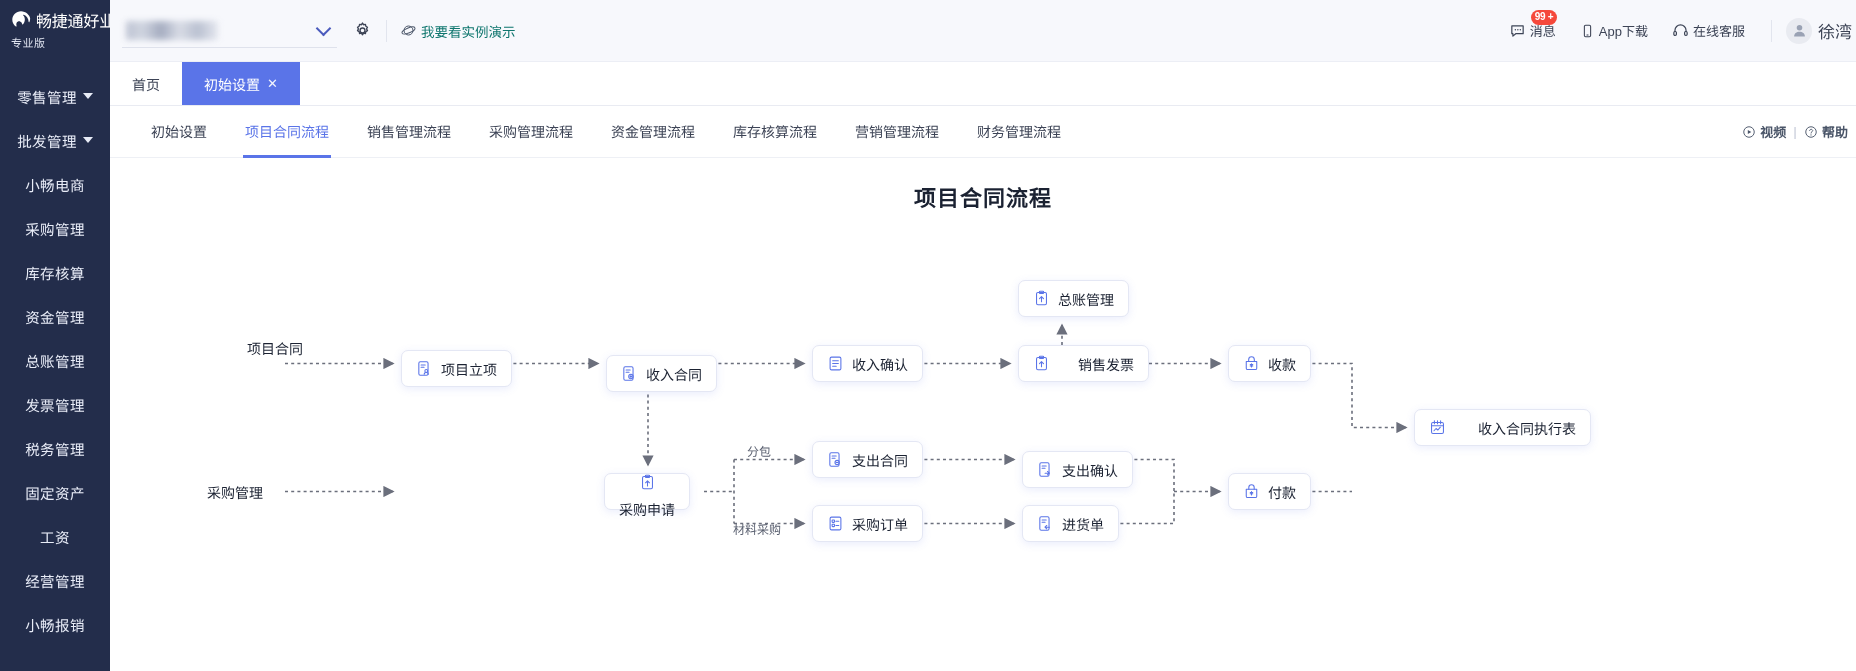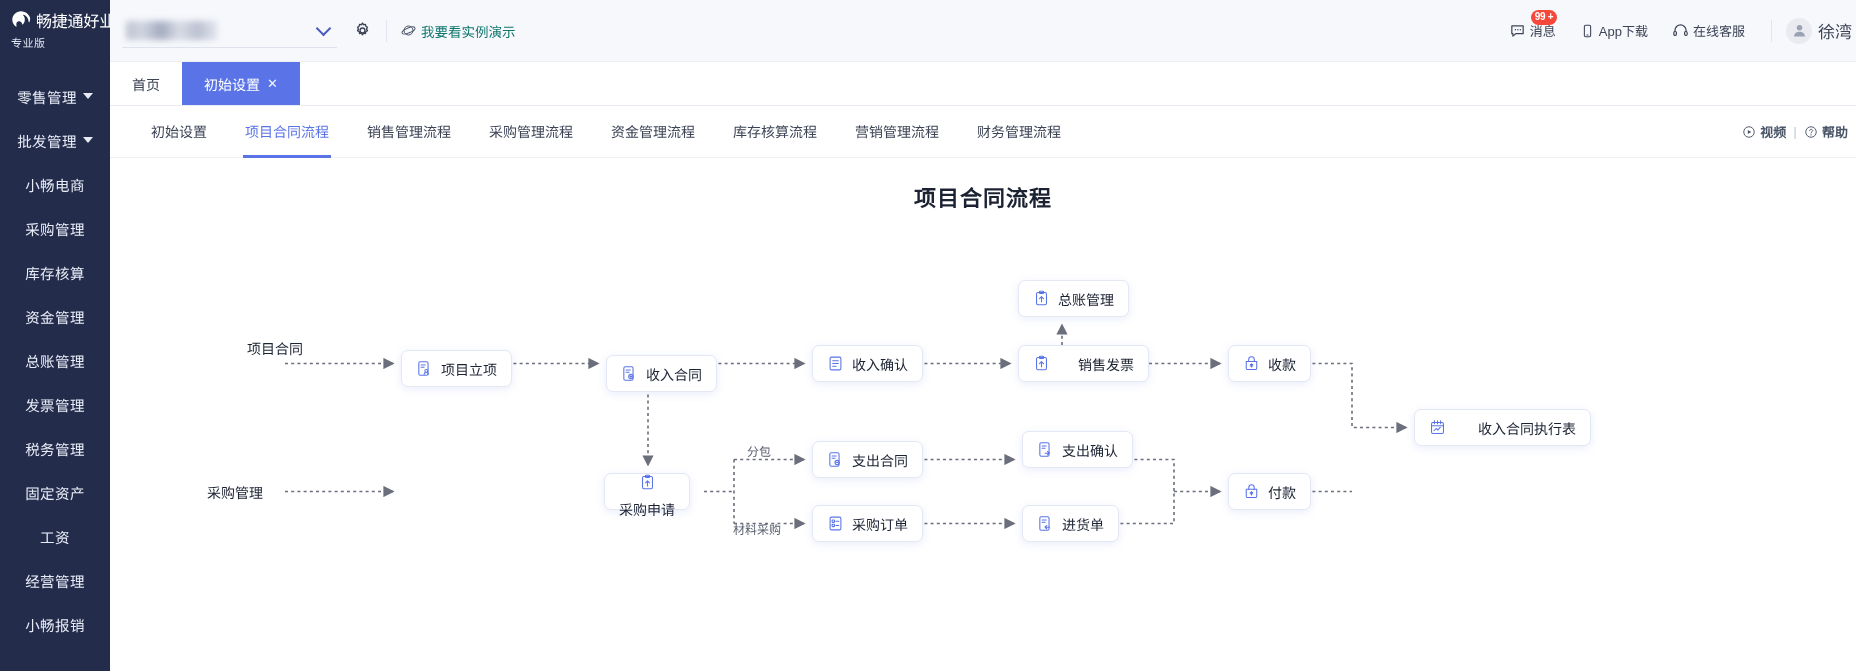--- a/index.html
+++ b/index.html
@@ -453,21 +453,21 @@
             <div class="node" style="left: 702px; top: 283px;">
               <svg class="ic" viewBox="0 0 24 24">
                 <rect x="4" y="2.6" width="13" height="18.8" rx="2" fill="none" stroke="#5a74e8" stroke-width="1.5" stroke-linejoin="round" stroke-linecap="round"></rect>
                 <line x1="7.2" y1="7" x2="13" y2="7" fill="none" stroke="#5a74e8" stroke-width="1.5" stroke-linejoin="round" stroke-linecap="round"></line>
                 <line x1="7.2" y1="10.2" x2="11.4" y2="10.2" fill="none" stroke="#5a74e8" stroke-width="1.5" stroke-linejoin="round" stroke-linecap="round"></line>
                 <circle cx="14.3" cy="16.2" r="3" fill="none" stroke="#5a74e8" stroke-width="1.5" stroke-linejoin="round" stroke-linecap="round"></circle>
                 <path d="M12.9 16.2h2.8" fill="none" stroke="#5a74e8" stroke-width="1.5" stroke-linejoin="round" stroke-linecap="round"></path>
               </svg>
               <span>支出合同</span>
             </div>
-            <div class="node" style="left: 912px; top: 273px;">
+            <div class="node" style="left: 912px; top: 293px;">
               <svg class="ic" viewBox="0 0 24 24">
                 <rect x="4" y="2.6" width="13" height="18.8" rx="2" fill="none" stroke="#5a74e8" stroke-width="1.5" stroke-linejoin="round" stroke-linecap="round"></rect>
                 <line x1="7.2" y1="7" x2="13" y2="7" fill="none" stroke="#5a74e8" stroke-width="1.5" stroke-linejoin="round" stroke-linecap="round"></line>
                 <line x1="7.2" y1="10.2" x2="11.4" y2="10.2" fill="none" stroke="#5a74e8" stroke-width="1.5" stroke-linejoin="round" stroke-linecap="round"></line>
                 <path d="M11.4 17.2h6M14.8 14.8l2.6 2.4-2.6 2.4" fill="none" stroke="#5a74e8" stroke-width="1.5" stroke-linejoin="round" stroke-linecap="round"></path>
               </svg>
               <span>支出确认</span>
             </div>
             <div class="node" style="left: 702px; top: 347px;">
               <svg class="ic" viewBox="0 0 24 24">

